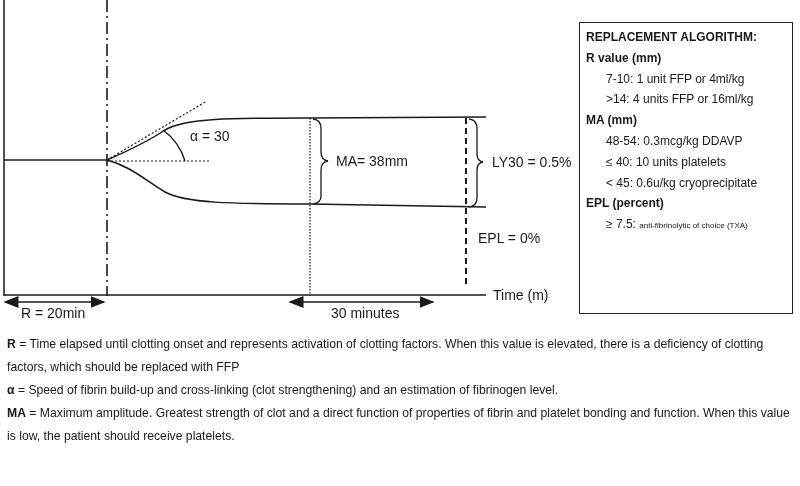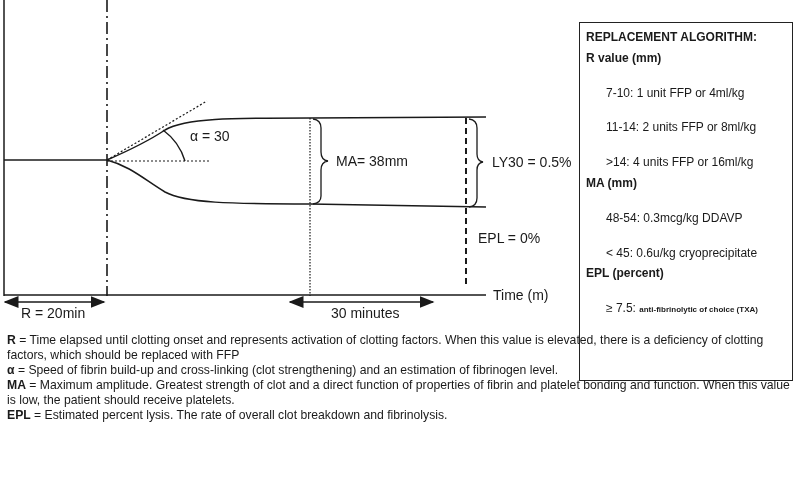--- a/index.html
+++ b/index.html
@@ -1,26 +1,26 @@
 <!DOCTYPE html>
 <html><head>
 <meta charset="utf-8">
 <style>
   html, body { margin:0; padding:0; background:#ffffff; }
   body { width:800px; height:486px; position:relative; overflow:hidden;
          font-family:"Liberation Sans", sans-serif; color:#1a1a1a; }
   #diagram { position:absolute; left:0; top:0; }
   .lbl { font-family:"Liberation Sans", sans-serif; font-size:14px; fill:#1a1a1a; }
-  #algo-box { position:absolute; left:579px; top:22px; width:214px; height:359px;
+  #algo-box { position:absolute; left:579px; top:22px; width:214px; height:292px;
               border:1.5px solid #222; box-sizing:border-box; padding:4px 0 0 6px;
               font-size:12px; line-height:20.8px; }
   #algo-box .hd { font-weight:bold; }
-  #algo-box .it { padding-left:20px;margin-top:14px; }
-  #algo-box .small { font-size:8px; font-weight:bold; }
-  #legend { position:absolute; left:7px; top:333px; width:790px; font-size:12.2px; line-height:15px; }
+  #algo-box .it { padding-left:20px; }
+  #algo-box .small { font-size:8px; font-weight:normal; }
+  #legend { position:absolute; left:7px; top:333px; width:790px; font-size:12.2px; line-height:23px; }
   #legend b { font-weight:bold; }
 </style>
 </head>
 <body>
 
 <svg id="diagram" width="575" height="330" viewBox="0 0 575 330">
   <defs>
     <marker id="ah" markerWidth="10" markerHeight="8" refX="9" refY="4" orient="auto-start-reverse">
       <path d="M0,0 L10,4 L0,8 z" fill="#1a1a1a"></path>
     </marker>
@@ -61,27 +61,26 @@
   <text class="lbl" x="21" y="318">R = 20min</text>
 
   <line x1="290" y1="302" x2="433" y2="302" stroke="#1a1a1a" stroke-width="1.5" marker-start="url(#ah)" marker-end="url(#ah)"></line>
   <text class="lbl" x="331" y="318">30 minutes</text>
 </svg>
 
 <div id="algo-box">
   <div class="hd">REPLACEMENT ALGORITHM:</div>
   <div class="hd">R value (mm)</div>
   <div class="it">7-10: 1 unit FFP or 4ml/kg</div>
-  <div class="it">11-14: 2 units FFP or 8ml/kg</div>
   <div class="it">&gt;14: 4 units FFP or 16ml/kg</div>
   <div class="hd">MA (mm)</div>
   <div class="it">48-54: 0.3mcg/kg DDAVP</div>
+  <div class="it">≤ 40: 10 units platelets</div>
   <div class="it">&lt; 45: 0.6u/kg cryoprecipitate</div>
   <div class="hd">EPL (percent)</div>
   <div class="it"><span>≥ 7.5: </span><span class="small">anti-fibrinolytic of choice (TXA)</span></div>
 </div>
 
 <div id="legend">
   <div><b>R</b><span> = Time elapsed until clotting onset and represents activation of clotting factors. When this value is elevated, there is a deficiency of clotting factors, which should be replaced with FFP</span></div>
   <div><b>α</b><span> = Speed of fibrin build-up and cross-linking (clot strengthening) and an estimation of fibrinogen level.</span></div>
   <div><b>MA</b><span> = Maximum amplitude. Greatest strength of clot and a direct function of properties of fibrin and platelet bonding and function. When this value is low, the patient should receive platelets.</span></div>
-  <div><b>EPL</b><span> = Estimated percent lysis. The rate of overall clot breakdown and fibrinolysis.</span></div>
 </div>
 
 </body></html>

